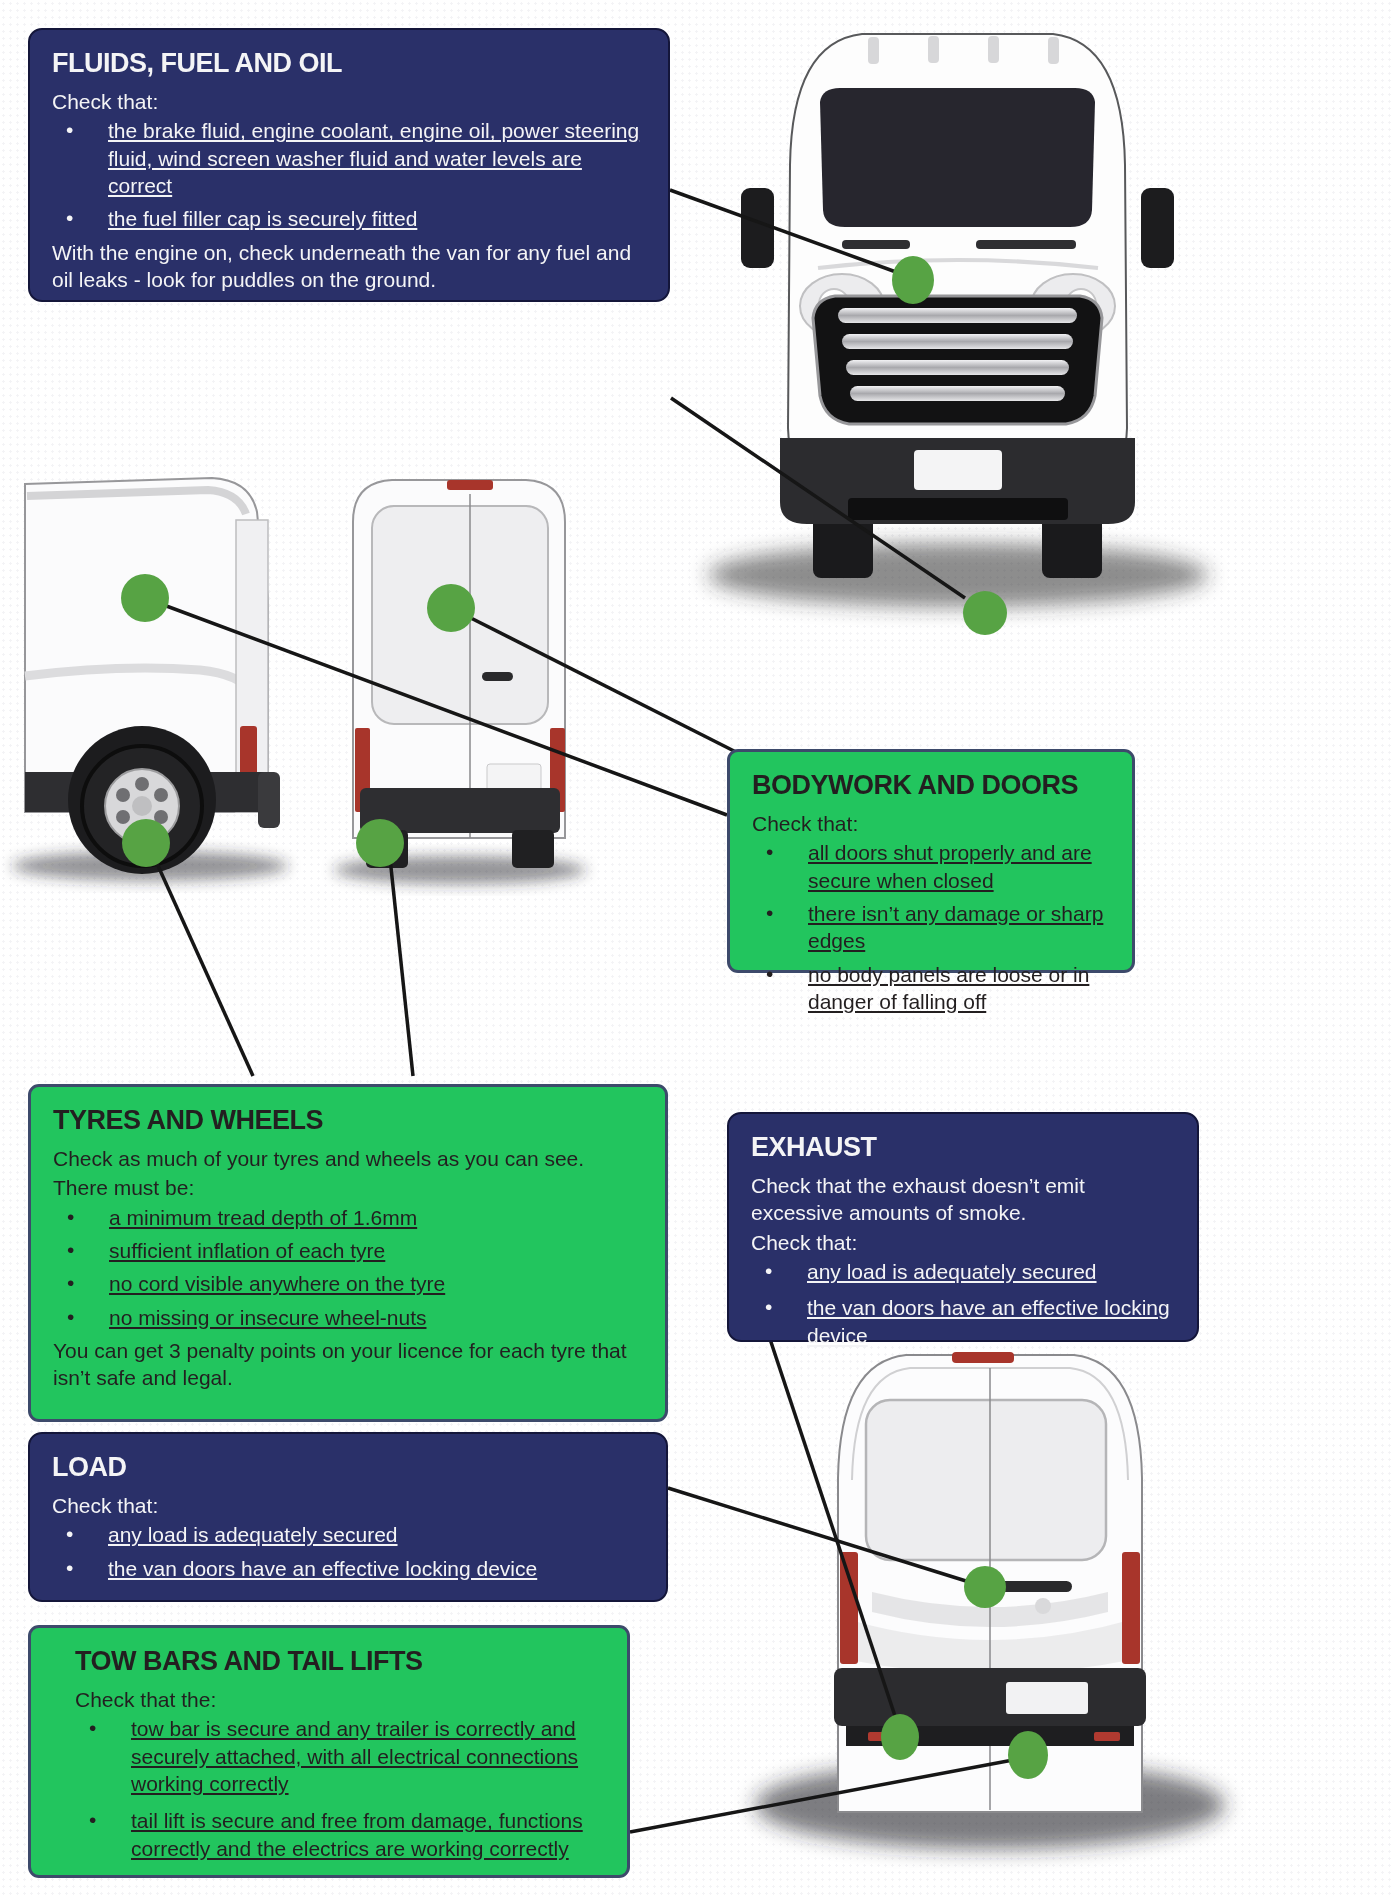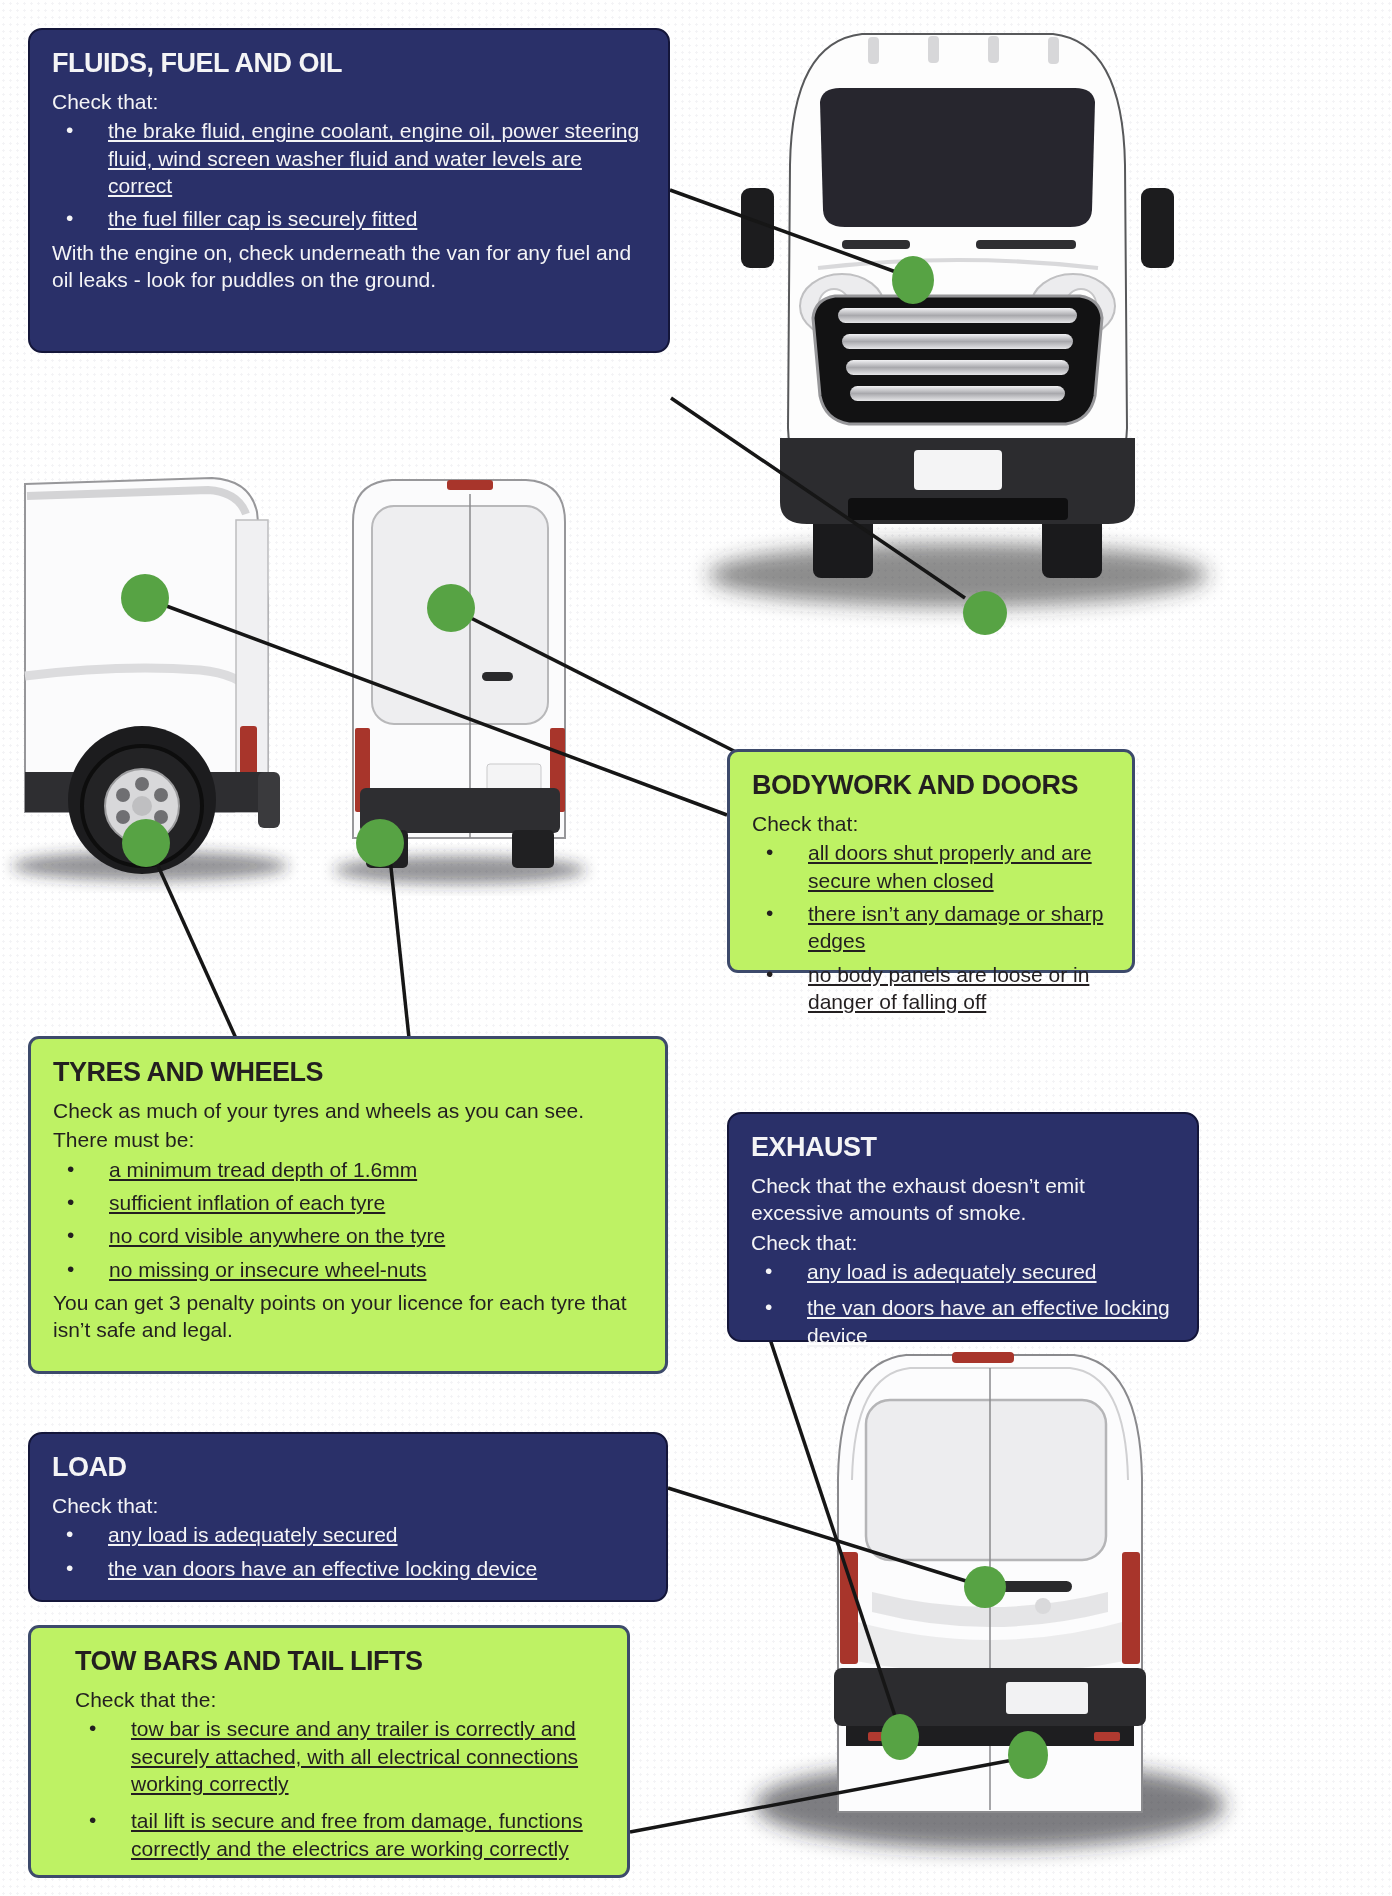--- a/index.html
+++ b/index.html
@@ -17,21 +17,21 @@
     position:absolute;box-sizing:border-box;
     padding:14px 22px 12px 22px;
     border-radius:14px;
     line-height:1.3;
   }
   .box.navy{
     background:#2a3069;color:#f4f4f6;
     border:2px solid #14163a;
   }
   .box.outline{
-    background:#bef264;color:#231f20;
+    background:#22c55e;color:#231f20;
     border:3px solid #3d4a6b;
     border-radius:11px;
   }
   .box h2{
     margin:2px 0 7px 0;
     font-size:27px;letter-spacing:-0.5px;
     font-weight:bold;
   }
   .box .body-text{font-size:21px;}
   .box p{margin:0 0 2px 0;}
@@ -190,21 +190,21 @@
     <circle cx="145" cy="598" r="24"></circle>
     <circle cx="146" cy="843" r="24"></circle>
     <circle cx="451" cy="608" r="24"></circle>
     <circle cx="380" cy="843" r="24"></circle>
     <circle cx="985" cy="1587" r="21"></circle>
     <ellipse cx="900" cy="1737" rx="19" ry="23"></ellipse>
     <ellipse cx="1028" cy="1755" rx="20" ry="24"></ellipse>
   </g>
 </svg>
 
-  <section class="box navy" id="fluids-box" style="left:28px;top:28px;width:642px;height:325px;">
+  <section class="box navy" id="fluids-box" style="left:28px;top:28px;width:642px;height:274px;">
     <h2>FLUIDS, FUEL AND OIL</h2>
     <div class="body-text">
       <p>Check that:</p>
       <ul>
           <li>the brake fluid, engine coolant, engine oil, power steering fluid, wind screen washer fluid and water levels are correct</li>
           <li>the fuel filler cap is securely fitted</li>
         </ul>
       <p class="outro">With the engine on, check underneath the van for any fuel and oil leaks - look for puddles on the ground.</p>
     </div>
   </section>
@@ -214,21 +214,21 @@
     <div class="body-text">
       <p>Check that:</p>
       <ul>
           <li>all doors shut properly and are secure when closed</li>
           <li>there isn’t any damage or sharp edges</li>
           <li>no body panels are loose or in danger of falling off</li>
         </ul>
     </div>
   </section>
 
-  <section class="box outline" id="tyres-box" style="left:28px;top:1036px;width:640px;height:338px;">
+  <section class="box outline" id="tyres-box" style="left:28px;top:1084px;width:640px;height:338px;">
     <h2>TYRES AND WHEELS</h2>
     <div class="body-text">
       <p>Check as much of your tyres and wheels as you can see.</p>
       <p>There must be:</p>
       <ul>
           <li>a minimum tread depth of 1.6mm</li>
           <li>sufficient inflation of each tyre</li>
           <li>no cord visible anywhere on the tyre</li>
           <li>no missing or insecure wheel-nuts</li>
         </ul>

